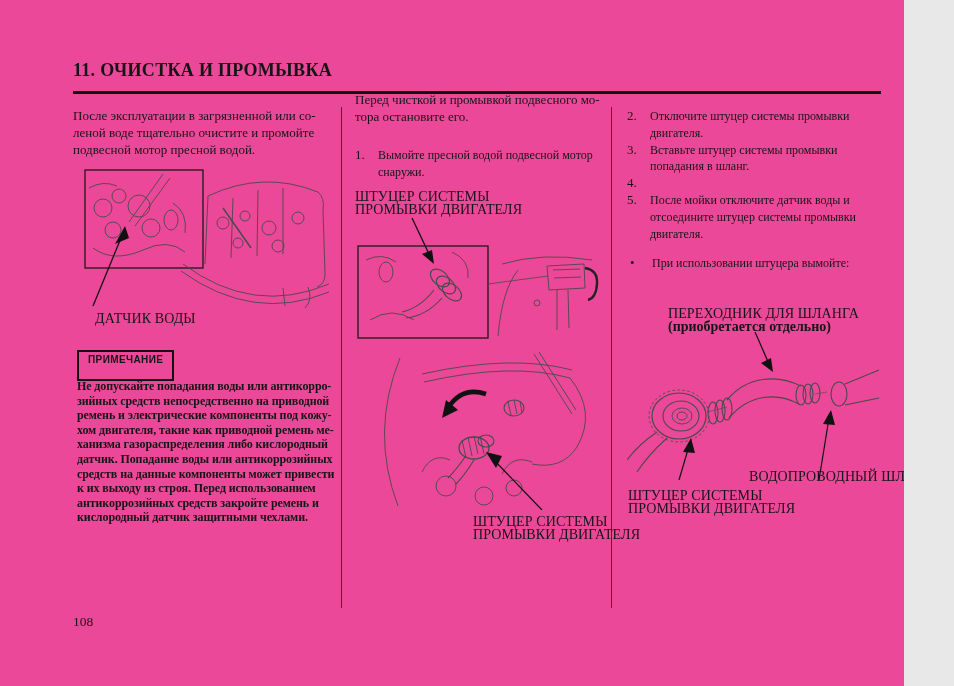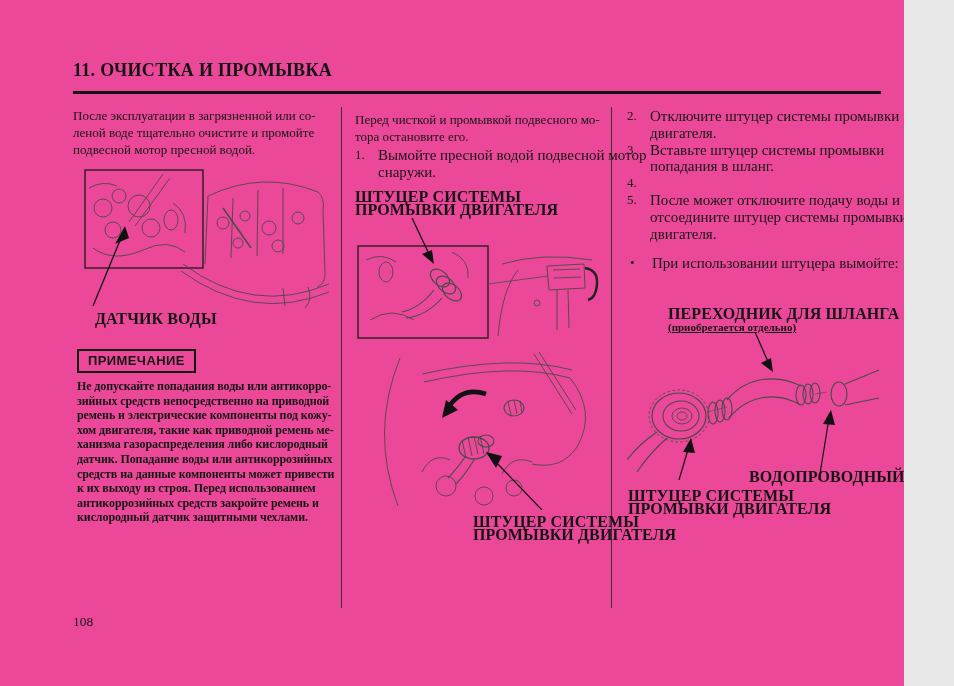--- a/index.html
+++ b/index.html
@@ -10,28 +10,28 @@
   .abs{position:absolute;}
   .title{
     font-size:18px;font-weight:bold;letter-spacing:.3px;
     font-family:"Liberation Serif",serif;white-space:pre;
   }
   .rule{background:#111;height:3px;}
   .vdiv{width:1px;background:#333;}
   .body-text{font-size:13px;line-height:16.8px;white-space:pre;}
   .note-body{font-size:12px;font-weight:bold;line-height:14.6px;white-space:pre;letter-spacing:-0.1px;}
   .note-box{
-    border:2px solid #111;padding:2px 9px 3px 9px;display:inline-block;
-    font-family:"Liberation Sans",sans-serif;font-size:13px;font-weight:bold;letter-spacing:.4px;
+    border:2px solid #111;padding:2px 9px 14px 9px;display:inline-block;
+    font-family:"Liberation Sans",sans-serif;font-size:10px;font-weight:bold;letter-spacing:.4px;
   }
-  .fig-label{font-size:16px;font-weight:bold;line-height:13px;white-space:pre;letter-spacing:.1px;}
-  .fig-label-sm{font-size:11px;font-weight:bold;line-height:12.5px;white-space:pre;text-decoration:underline;}
+  .fig-label{font-size:14px;font-weight:normal;line-height:13px;white-space:pre;letter-spacing:.1px;}
+  .fig-label-sm{font-size:14px;font-weight:bold;line-height:12.5px;white-space:pre;}
   .list-item{display:flex;}
   .list-num{width:23px;flex:0 0 23px;font-size:13px;line-height:16.8px;}
-  .list-text{font-size:15px;line-height:16.8px;white-space:pre;}
+  .list-text{font-size:12px;line-height:16.8px;white-space:pre;}
   .bullet-marker{width:22px;flex:0 0 22px;font-size:13px;line-height:16.8px;padding-left:3px;}
   .pagenum{font-size:13.5px;}
   svg{display:block;}
 </style>
 </head>
 <body>
 
 <div class="page">
 
   <div class="abs title" style="left:73px;top:60px;">11. ОЧИСТКА И ПРОМЫВКА</div>
@@ -92,21 +92,21 @@
 зийных средств непосредственно на приводной
 ремень и электрические компоненты под кожу-
 хом двигателя, такие как приводной ремень ме-
 ханизма газораспределения либо кислородный
 датчик. Попадание воды или антикоррозийных
 средств на данные компоненты может привести
 к их выходу из строя. Перед использованием
 антикоррозийных средств закройте ремень и
 кислородный датчик защитными чехлами.</div>
 
-  <div class="abs body-text" style="left:355px;top:112px;">Перед чисткой и промывкой подвесного мо-
+  <div class="abs body-text" style="left:355px;top:92px;">Перед чисткой и промывкой подвесного мо-
 тора остановите его.</div>
   <div class="abs list-item" style="left:355px;top:147px;">
     <div class="list-num">1.</div>
     <div class="list-text">Вымойте пресной водой подвесной мотор
 снаружи.</div>
   </div>
   <div class="abs fig-label" style="left:355px;top:190px;">ШТУЦЕР СИСТЕМЫ
 ПРОМЫВКИ ДВИГАТЕЛЯ</div>
 
   <svg class="abs" style="left:352px;top:218px;" width="252" height="136" viewBox="0 0 252 136">
@@ -190,21 +190,21 @@
     <div class="list-item">
       <div class="list-num">3.</div>
       <div class="list-text">Вставьте штуцер системы промывки
 попадания в шланг.</div>
     </div>
     <div class="list-item">
       <div class="list-num">4.</div>
     </div>
     <div class="list-item">
       <div class="list-num">5.</div>
-      <div class="list-text">После может отключите подачу воды и
+      <div class="list-text">После мойки отключите датчик воды и
 отсоедините штуцер системы промывки
 двигателя.</div>
     </div>
     <div class="list-item" style="margin-top:13px;">
       <div class="bullet-marker">•</div>
       <div class="list-text">При использовании штуцера вымойте:</div>
     </div>
   </div>
 
   <div class="abs fig-label" style="left:668px;top:307px;">ПЕРЕХОДНИК ДЛЯ ШЛАНГА</div>

